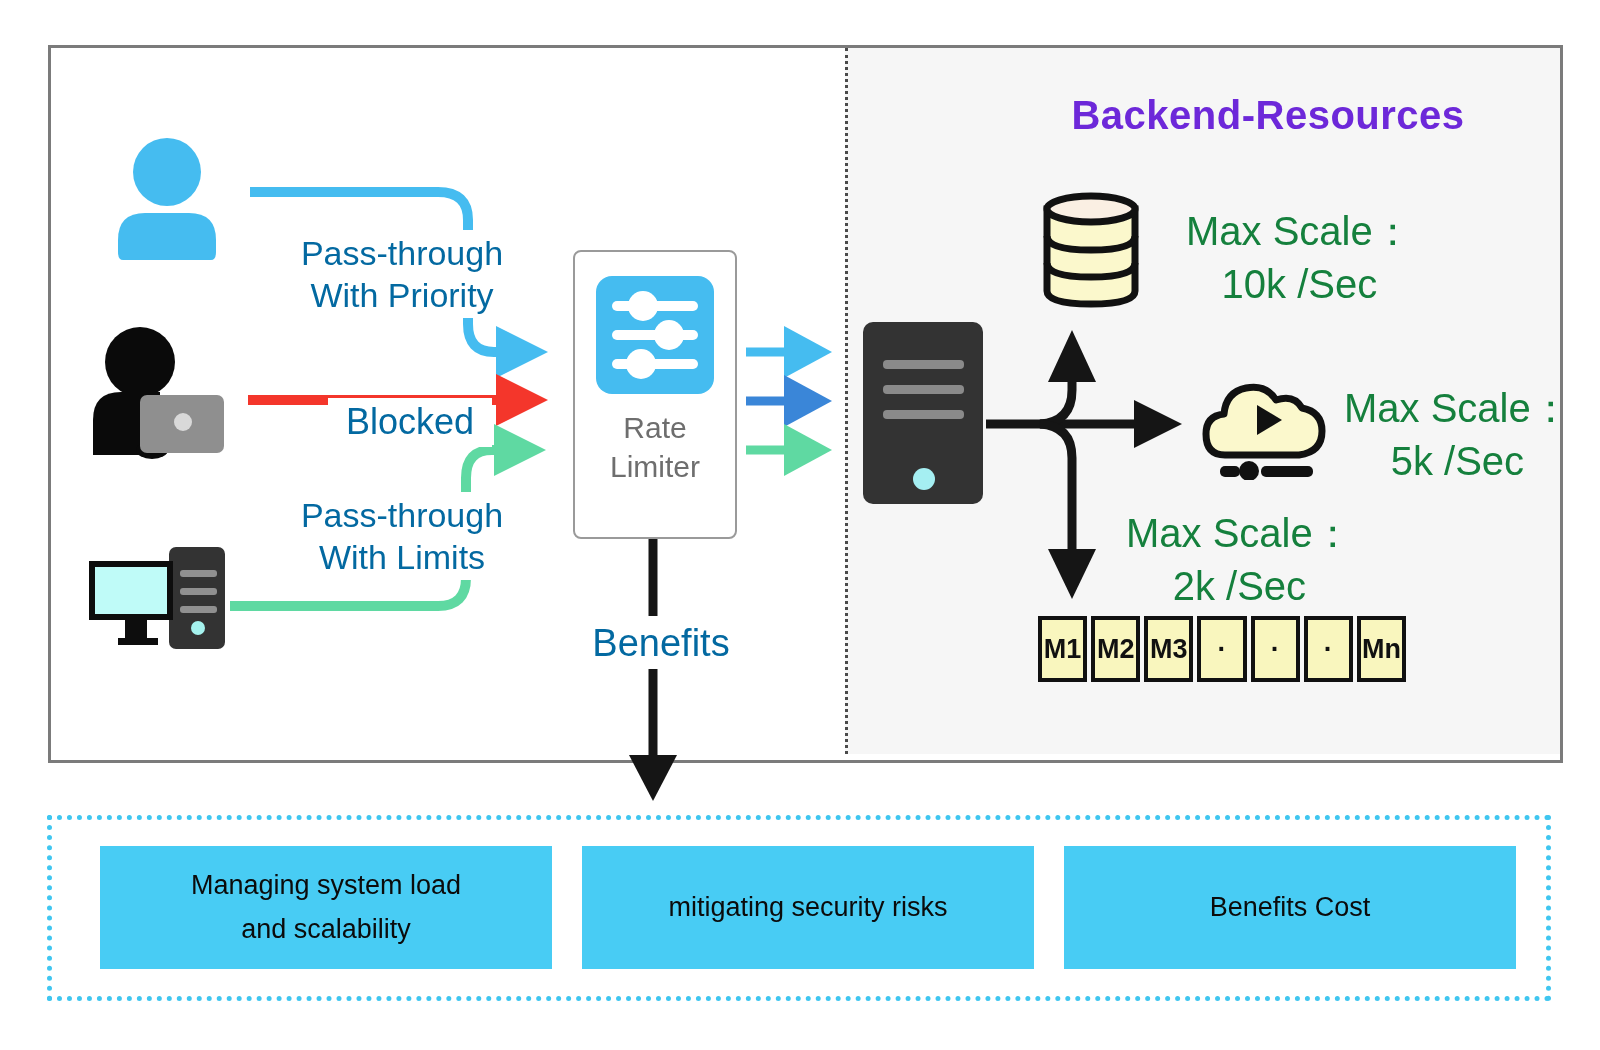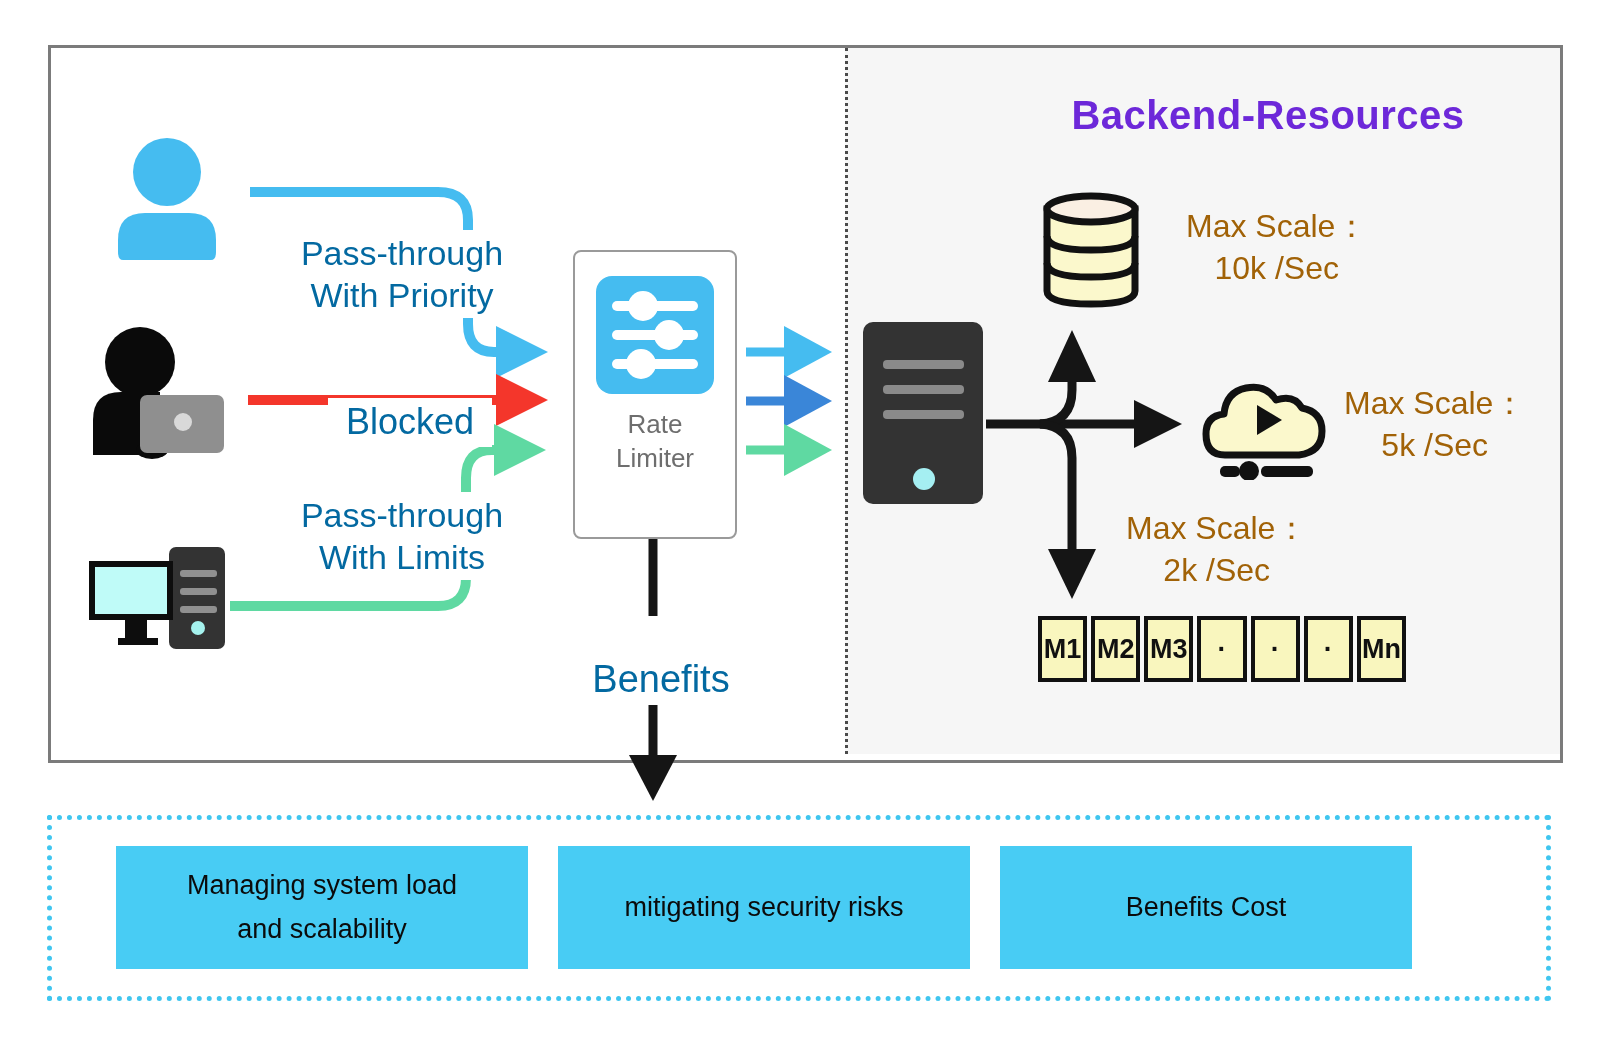--- a/index.html
+++ b/index.html
@@ -18,39 +18,39 @@
   .s-gr{stroke:var(--green);}      .f-gr{fill:var(--green);}
   .s-rd{stroke:var(--red);}        .f-rd{fill:var(--red);}
   .s-bk{stroke:#151515;}           .f-bk{fill:#151515;}
   .ln{fill:none;stroke-linecap:butt;}
 
   
   .lbl{color:#0369a1;text-align:center;background:#fff;line-height:1.24;padding:2px 6px;}
   .lbl-priority{left:262px;top:230px;width:268px;font-size:34px;}
   .lbl-blocked{left:328px;top:379px;width:152px;font-size:36px;margin-top:19px;}
   .lbl-limits{left:262px;top:492px;width:268px;font-size:34px;}
-  .lbl-benefits{left:580px;top:654px;width:150px;font-size:38px;background:#fff;}
-
-  .scale-lbl{color:#a16207;font-size:32px;line-height:1.32;background:transparent;}
+  .lbl-benefits{left:580px;top:618px;width:150px;font-size:38px;background:#fff;}
+
+  .scale-lbl{color:#15803d;font-size:40px;line-height:1.32;background:transparent;}
   .scale-db{left:1180px;top:203px;}
   .scale-cloud{left:1338px;top:380px;}
   .scale-m{left:1120px;top:505px;}
 
   
   .rl-box{left:573px;top:250px;width:160px;height:285px;border:2px solid #9a9a9a;border-radius:8px;background:#fff;text-align:center;}
   .rl-icon{margin:24px auto 0 auto;display:block;}
-  .rl-text{margin-top:14px;font-size:26px;color:#6e6e6e;line-height:1.3;}
+  .rl-text{margin-top:14px;font-size:30px;color:#6e6e6e;line-height:1.3;}
 
   
   .m-row{left:1038px;top:616px;width:368px;display:flex;gap:4px;}
   .m-cell{flex:1;height:58px;border:4px solid #111;background:var(--cream-dark);display:flex;align-items:center;justify-content:center;font-size:27px;font-weight:bold;color:#111;}
 
   
   .benefits-box{left:47px;top:815px;width:1494px;height:176px;border:5px dotted var(--dotted-blue);}
-  .benefit-strip{position:absolute;left:64px;top:26px;width:1296px;display:flex;gap:30px;}
+  .benefit-strip{position:absolute;left:48px;top:26px;width:1416px;display:flex;gap:30px;}
   .benefit-card{flex:1;height:123px;background:var(--benefit-blue);display:flex;flex-direction:column;align-items:center;justify-content:center;font-size:27px;color:#0b0b0b;line-height:1.6;text-align:center;}
 </style>
 </head>
 <body>
 
 <div class="canvas">
 
   <div class="abs main-box">
     <div class="backend-panel">
       <div class="backend-title">Backend-Resources</div>

